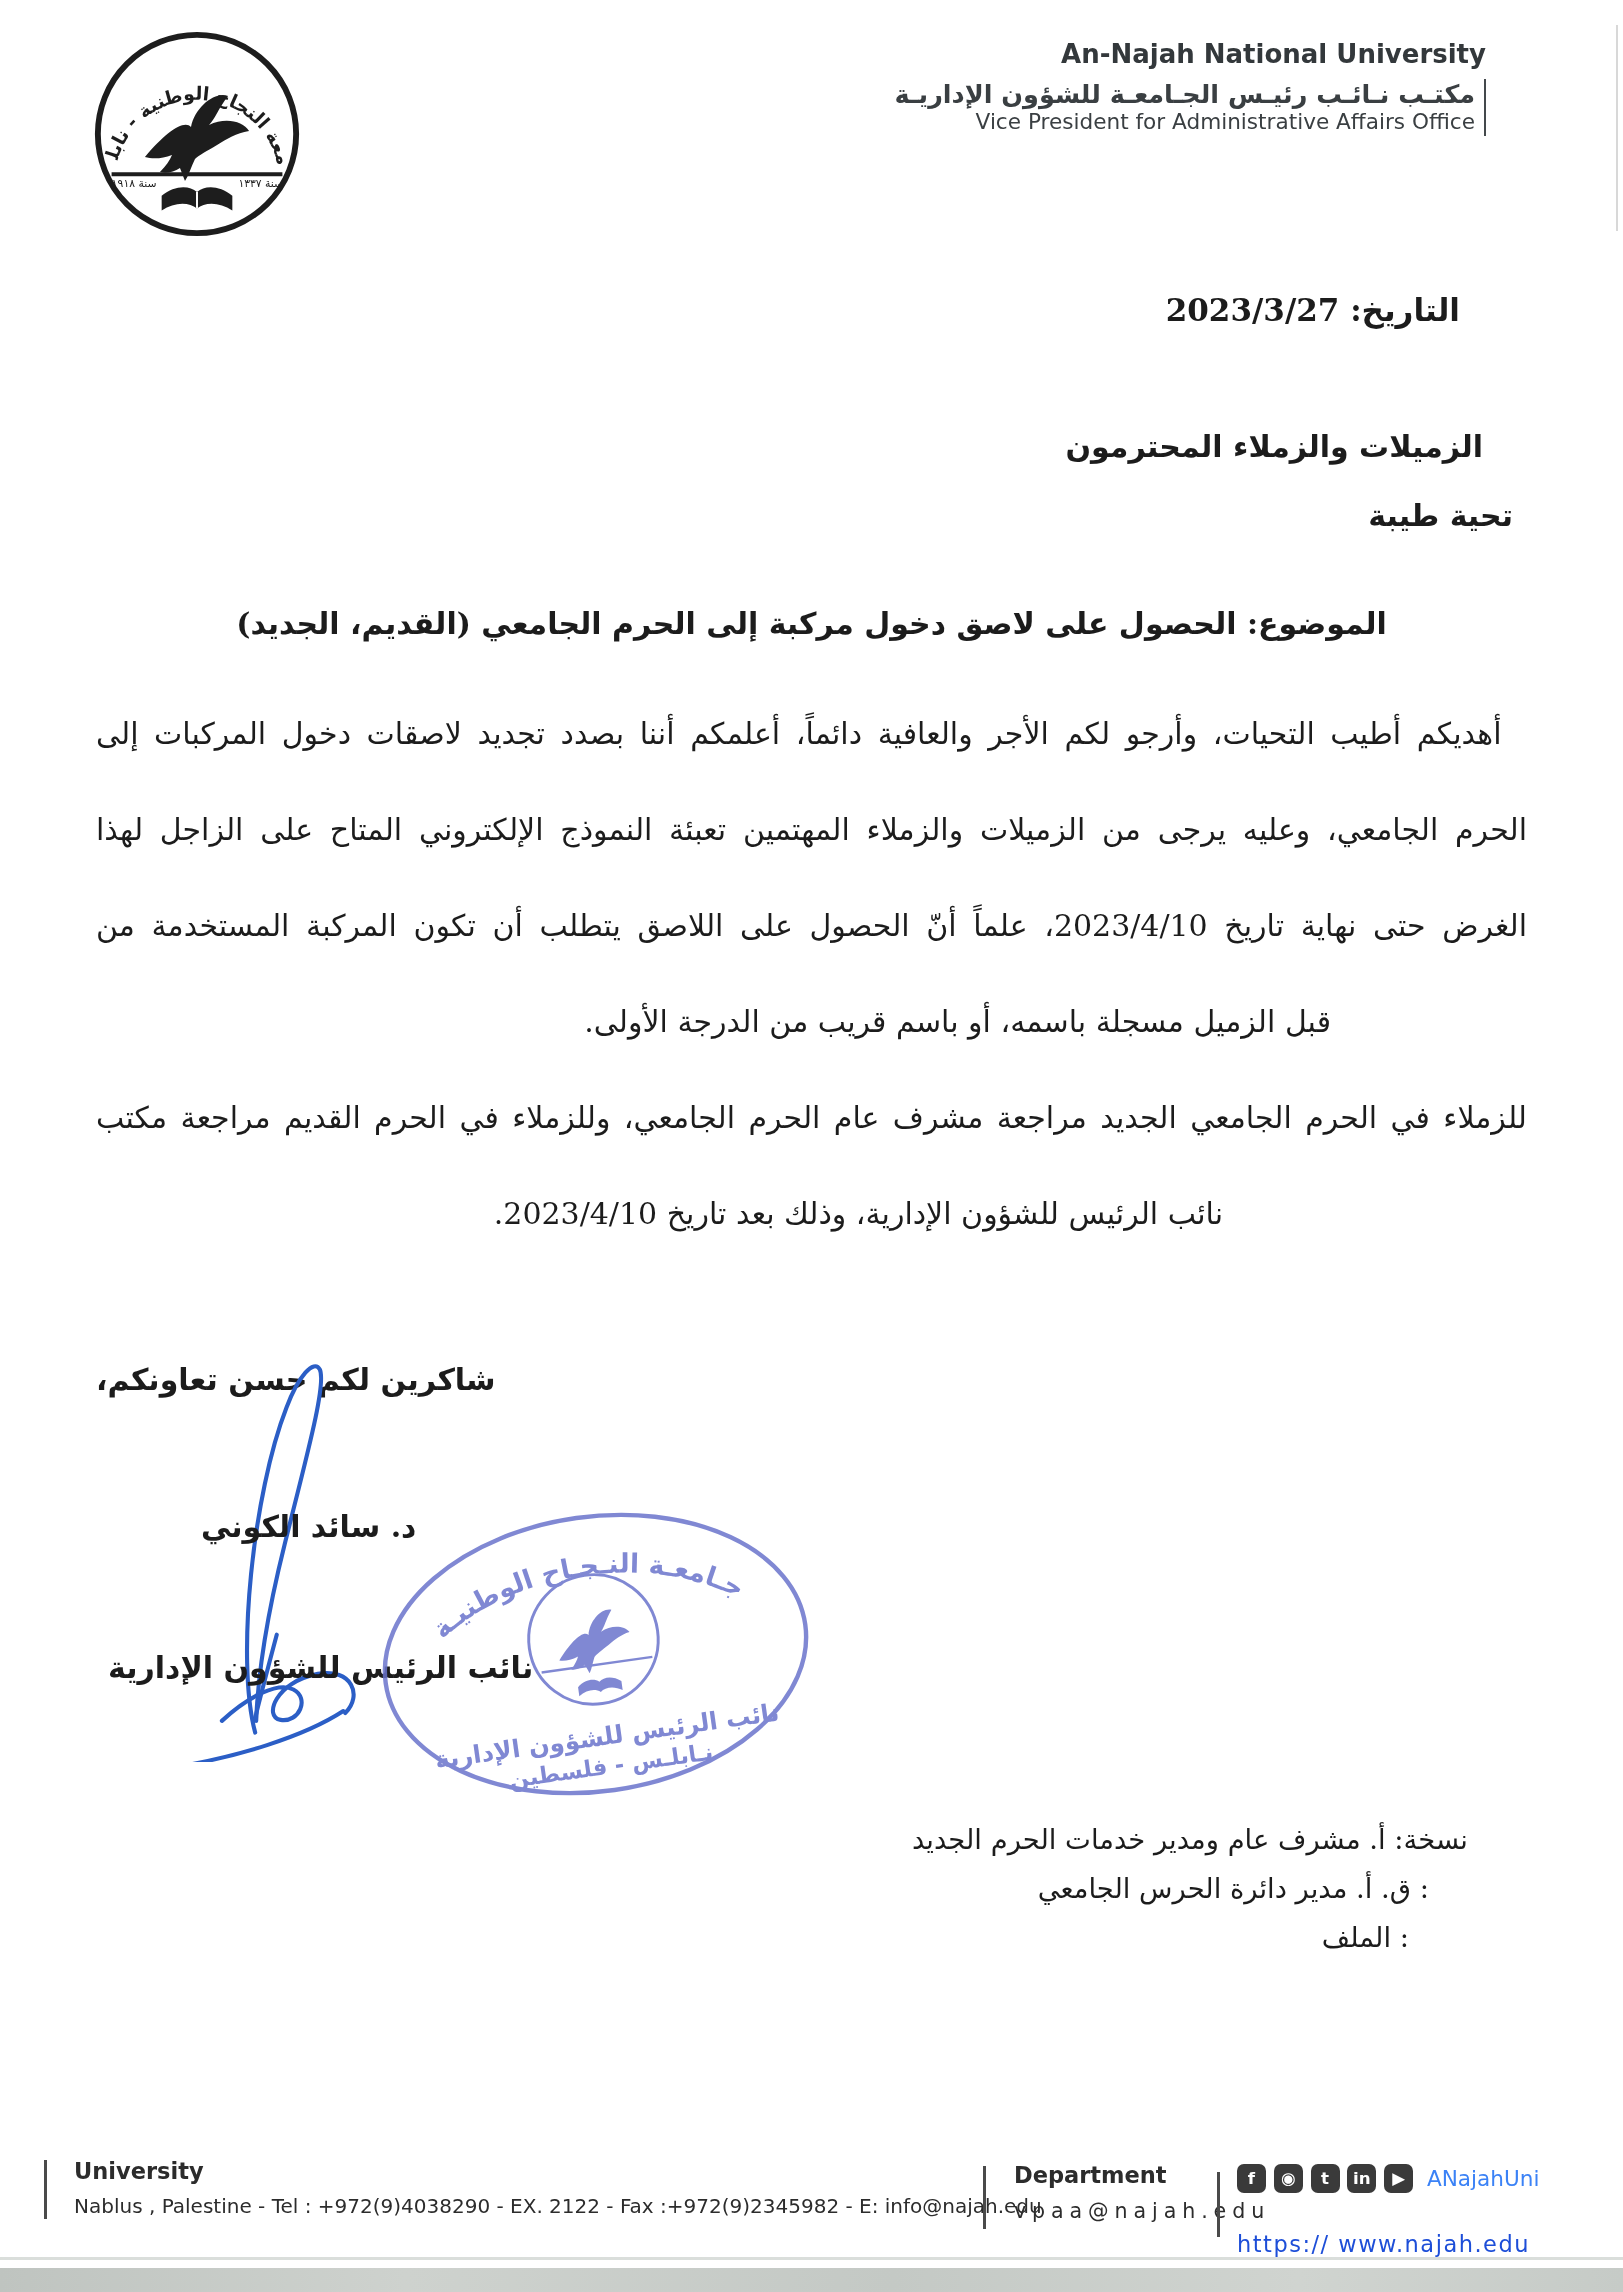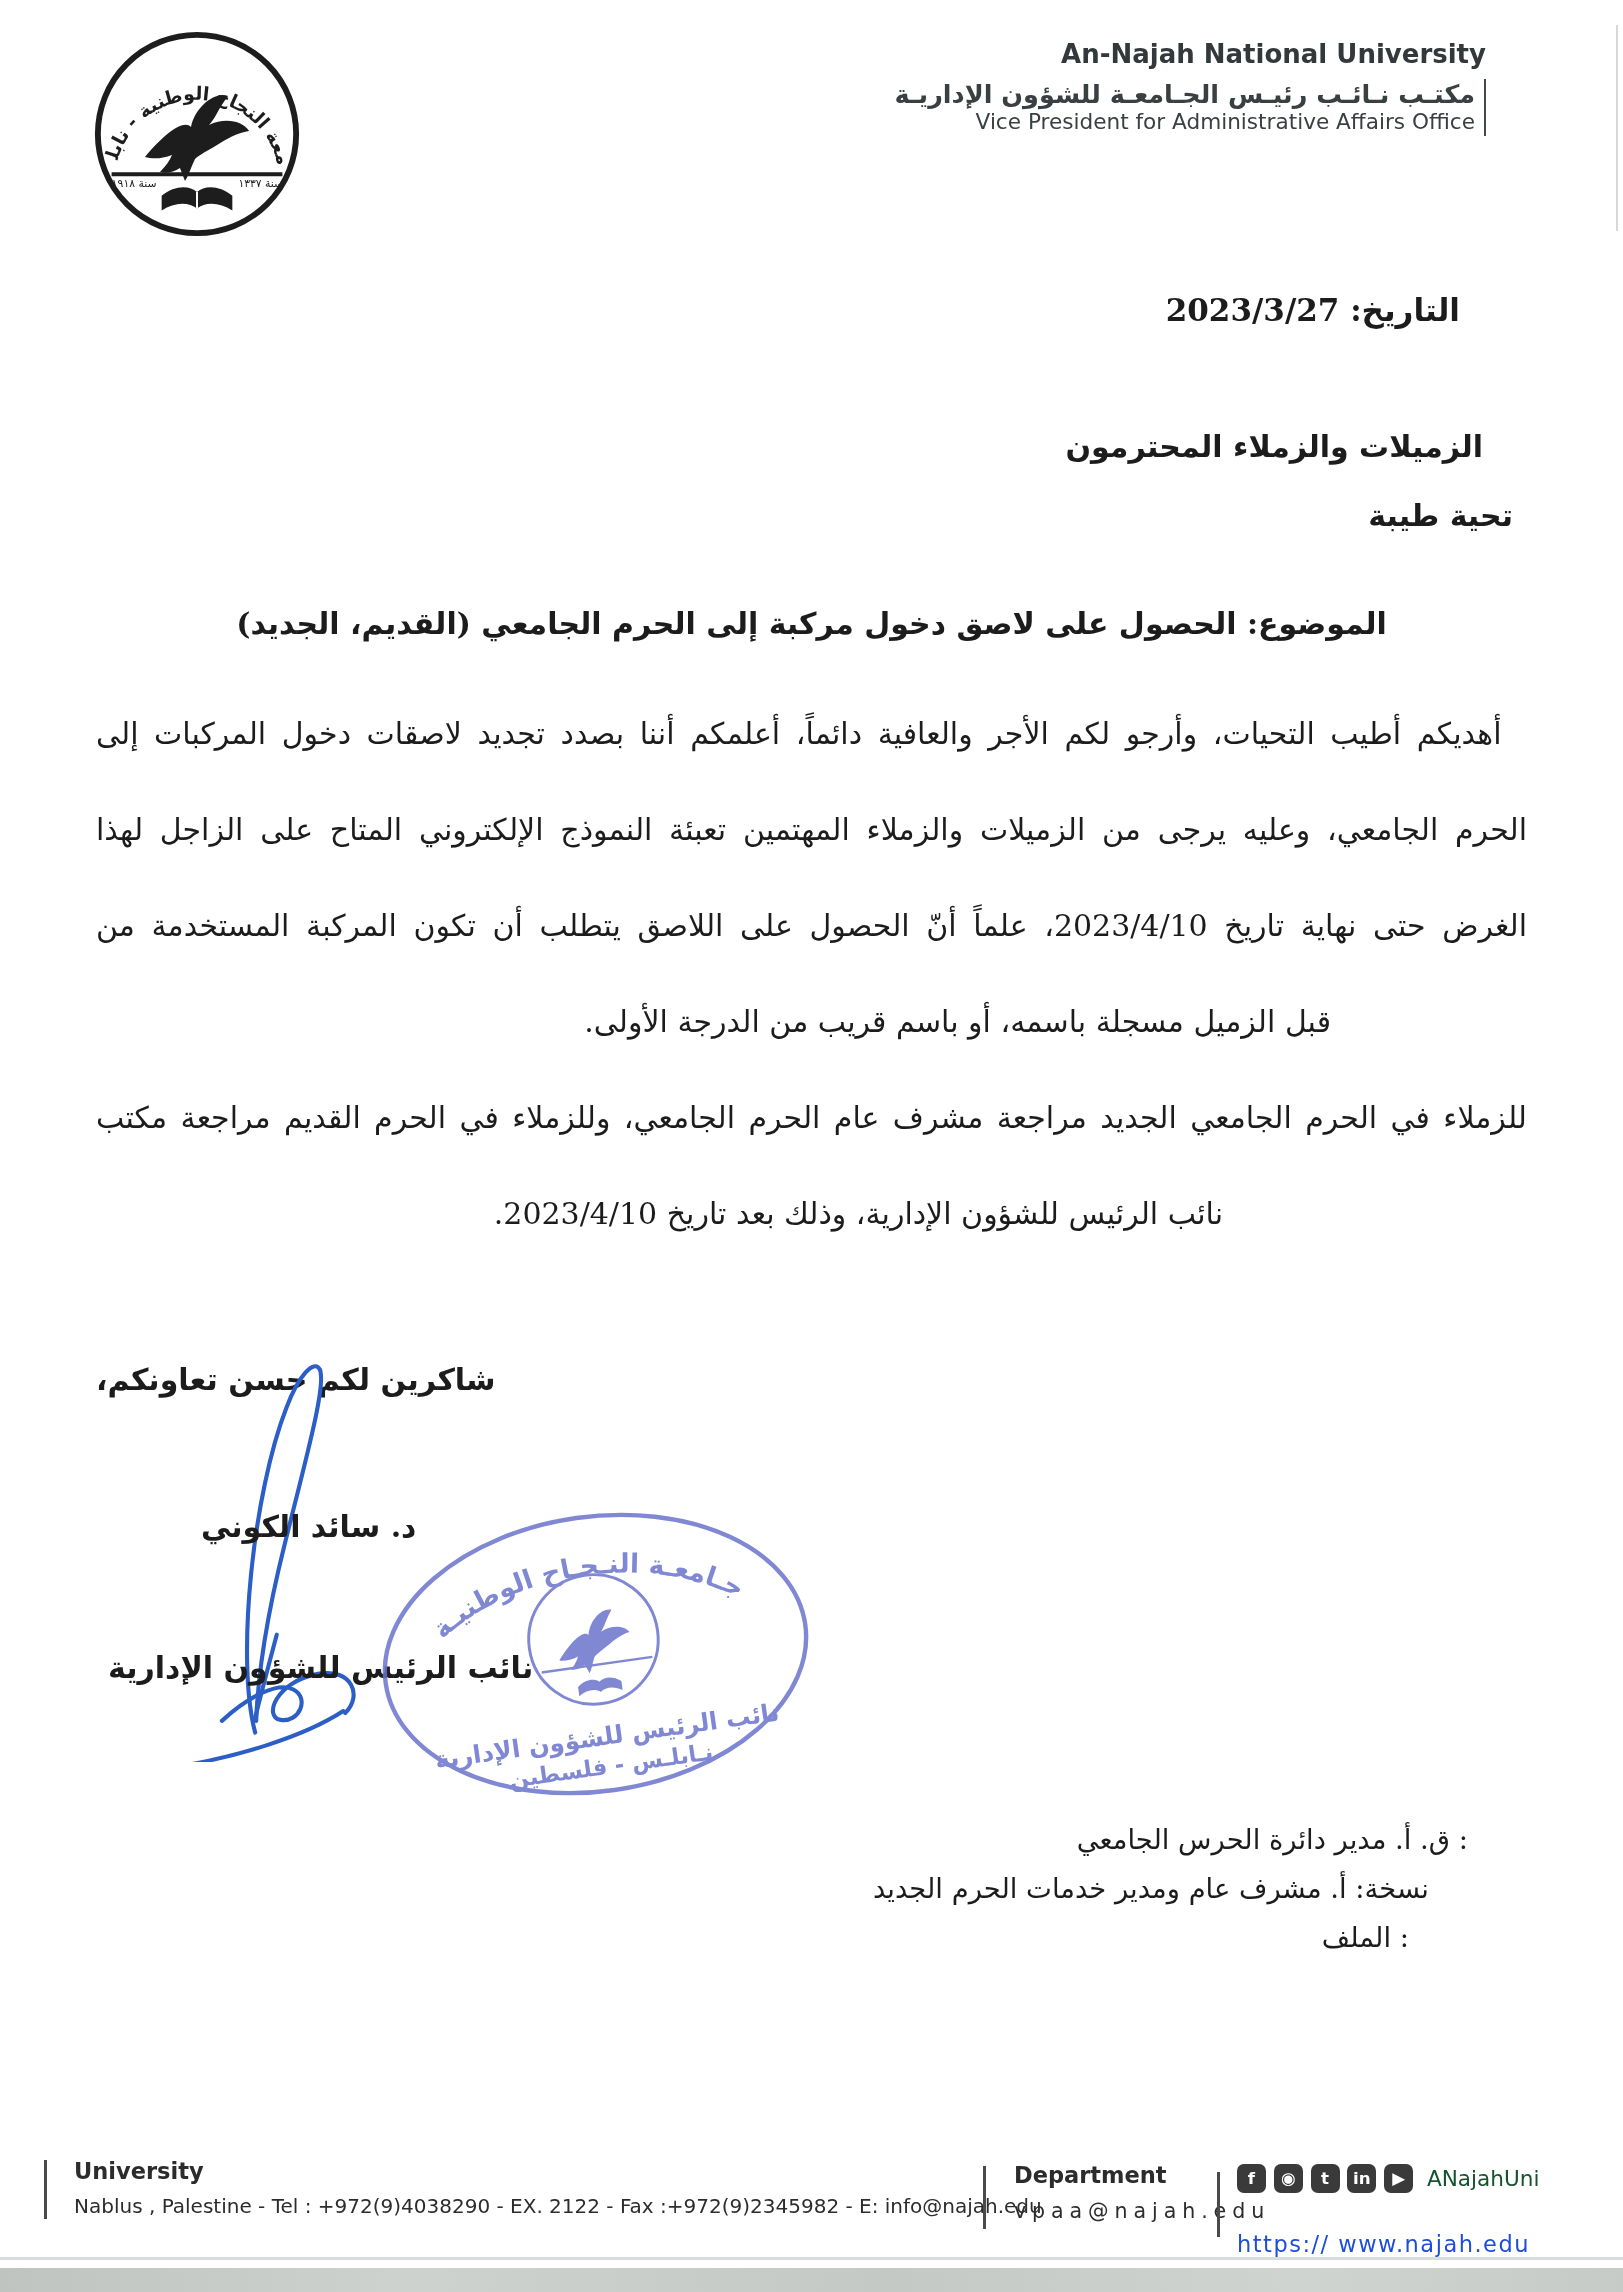--- a/index.html
+++ b/index.html
@@ -88,21 +88,21 @@
   .foot-uni-label{position:absolute;left:74px;top:2158px;font-size:22.5px;font-weight:bold;color:#2c2c2c;}
   .foot-uni-info{position:absolute;left:74px;top:2194px;font-size:20px;color:#2c2c2c;}
   .foot-dep-label{position:absolute;left:1014px;top:2162px;font-size:22.5px;font-weight:bold;color:#2c2c2c;}
   .foot-dep-mail{position:absolute;left:1014px;top:2199px;font-size:20.6px;letter-spacing:5.9px;color:#2c2c2c;}
   .foot-social{position:absolute;left:1237px;top:2164px;display:flex;align-items:center;gap:7.8px;}
   .sicon{
     width:29px;height:29px;border-radius:6.9px;background:#3a3a3a;color:#fff;
     display:flex;align-items:center;justify-content:center;
     font-size:16.7px;font-weight:bold;line-height:1;
   }
-  .shandle{font-size:21.6px;color:#14532d;margin-left:5.9px;}
+  .shandle{font-size:21.6px;color:#3b82f6;margin-left:5.9px;}
   .foot-web{position:absolute;left:1237px;top:2203px;font-size:22.5px;letter-spacing:1.5px;color:#1d4ed8;margin-top:28px;}
   .foot-line{position:absolute;left:0;right:0;top:2257px;height:2.9px;background:#dadedb;}
   .scan-band{
     position:absolute;left:0;right:0;bottom:0;height:25.5px;
     background:linear-gradient(90deg,#bfc4c0,#ced2ce 25%,#c4c9c5 55%,#d0d4d0 80%,#c6cbc7);
   }
 </style>
 </head>
 <body>
 
@@ -186,22 +186,22 @@
       </g>
       <text font-size="27" font-weight="bold" fill="#6a74cc" stroke="none">
         <textPath href="#stampArcTop" startOffset="50%" text-anchor="middle">جـامعـة النـجـاح الوطنيـة</textPath>
       </text>
       <text x="235" y="248" font-size="25" font-weight="bold" fill="#6a74cc" stroke="none" text-anchor="middle">نائب الرئيس للشؤون الإدارية</text>
       <text x="235" y="278" font-size="23" font-weight="bold" fill="#6a74cc" stroke="none" text-anchor="middle">نـابلـس - فلسطين</text>
     </g>
   </svg>
 
   <div class="cc">
+    <div>نسخة: أ. مشرف عام ومدير خدمات الحرم الجديد</div>
     <div>: ق. أ. مدير دائرة الحرس الجامعي</div>
-    <div>نسخة: أ. مشرف عام ومدير خدمات الحرم الجديد</div>
     <div>: الملف</div>
   </div>
 
   <div class="foot-bar fb1"></div>
   <div class="foot-uni-label">University</div>
   <div class="foot-uni-info">Nablus , Palestine - Tel : +972(9)4038290 - EX. 2122 - Fax :+972(9)2345982 - E: info@najah.edu</div>
 
   <div class="foot-bar fb2"></div>
   <div class="foot-dep-label">Department</div>
   <div class="foot-dep-mail">vpaa@najah.edu</div>

